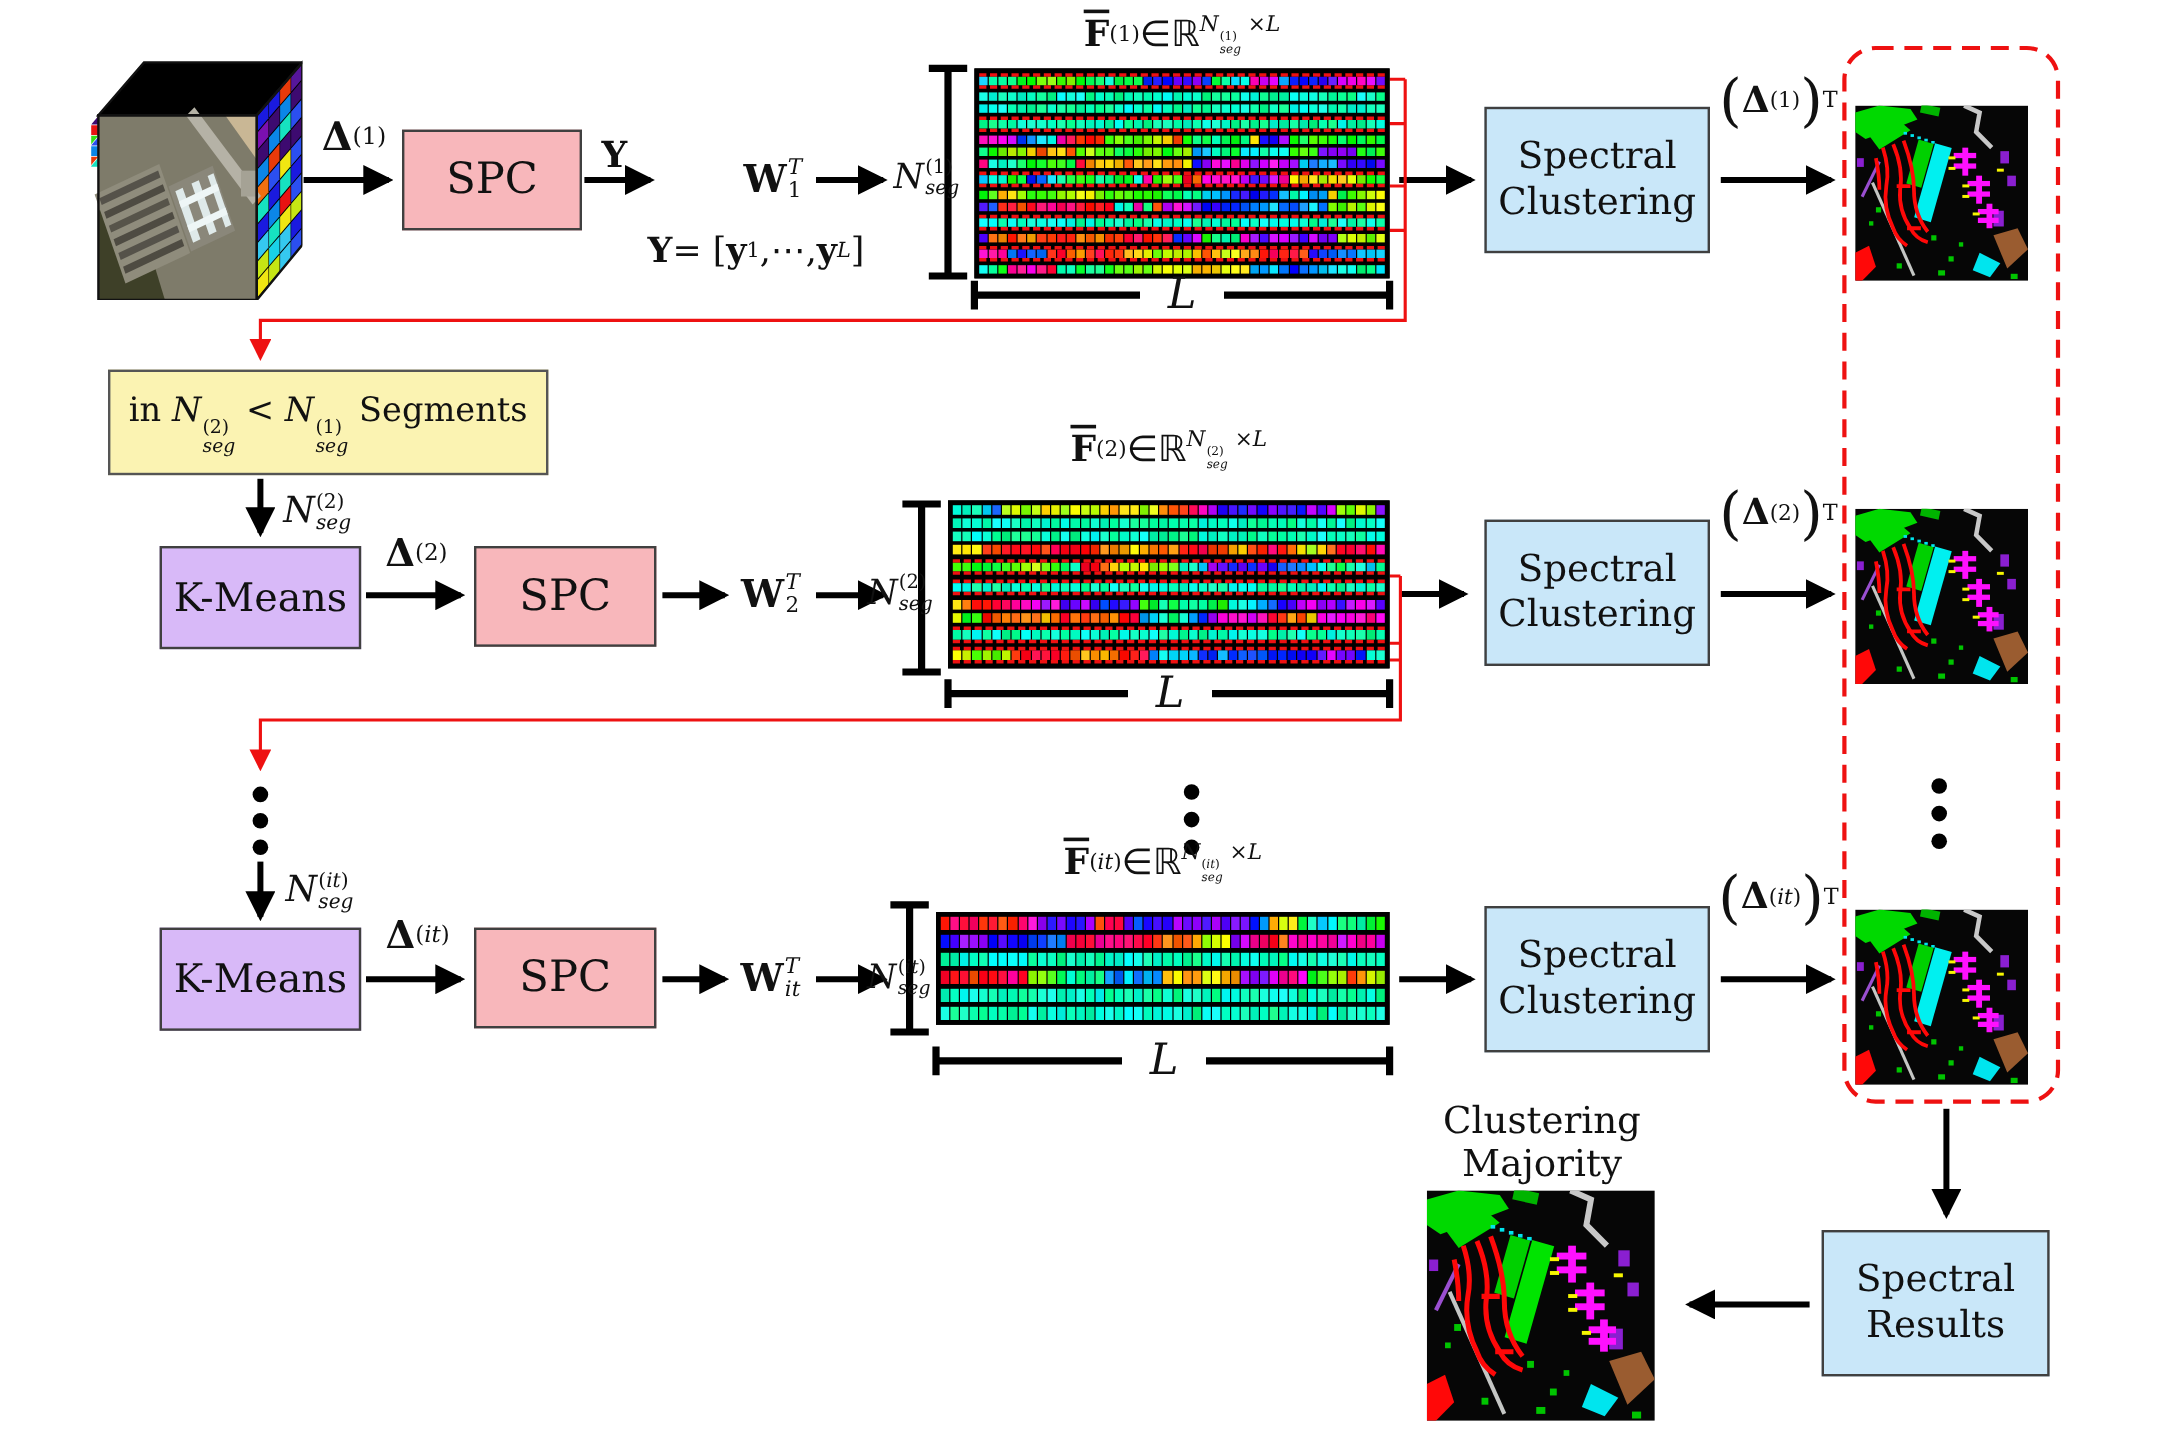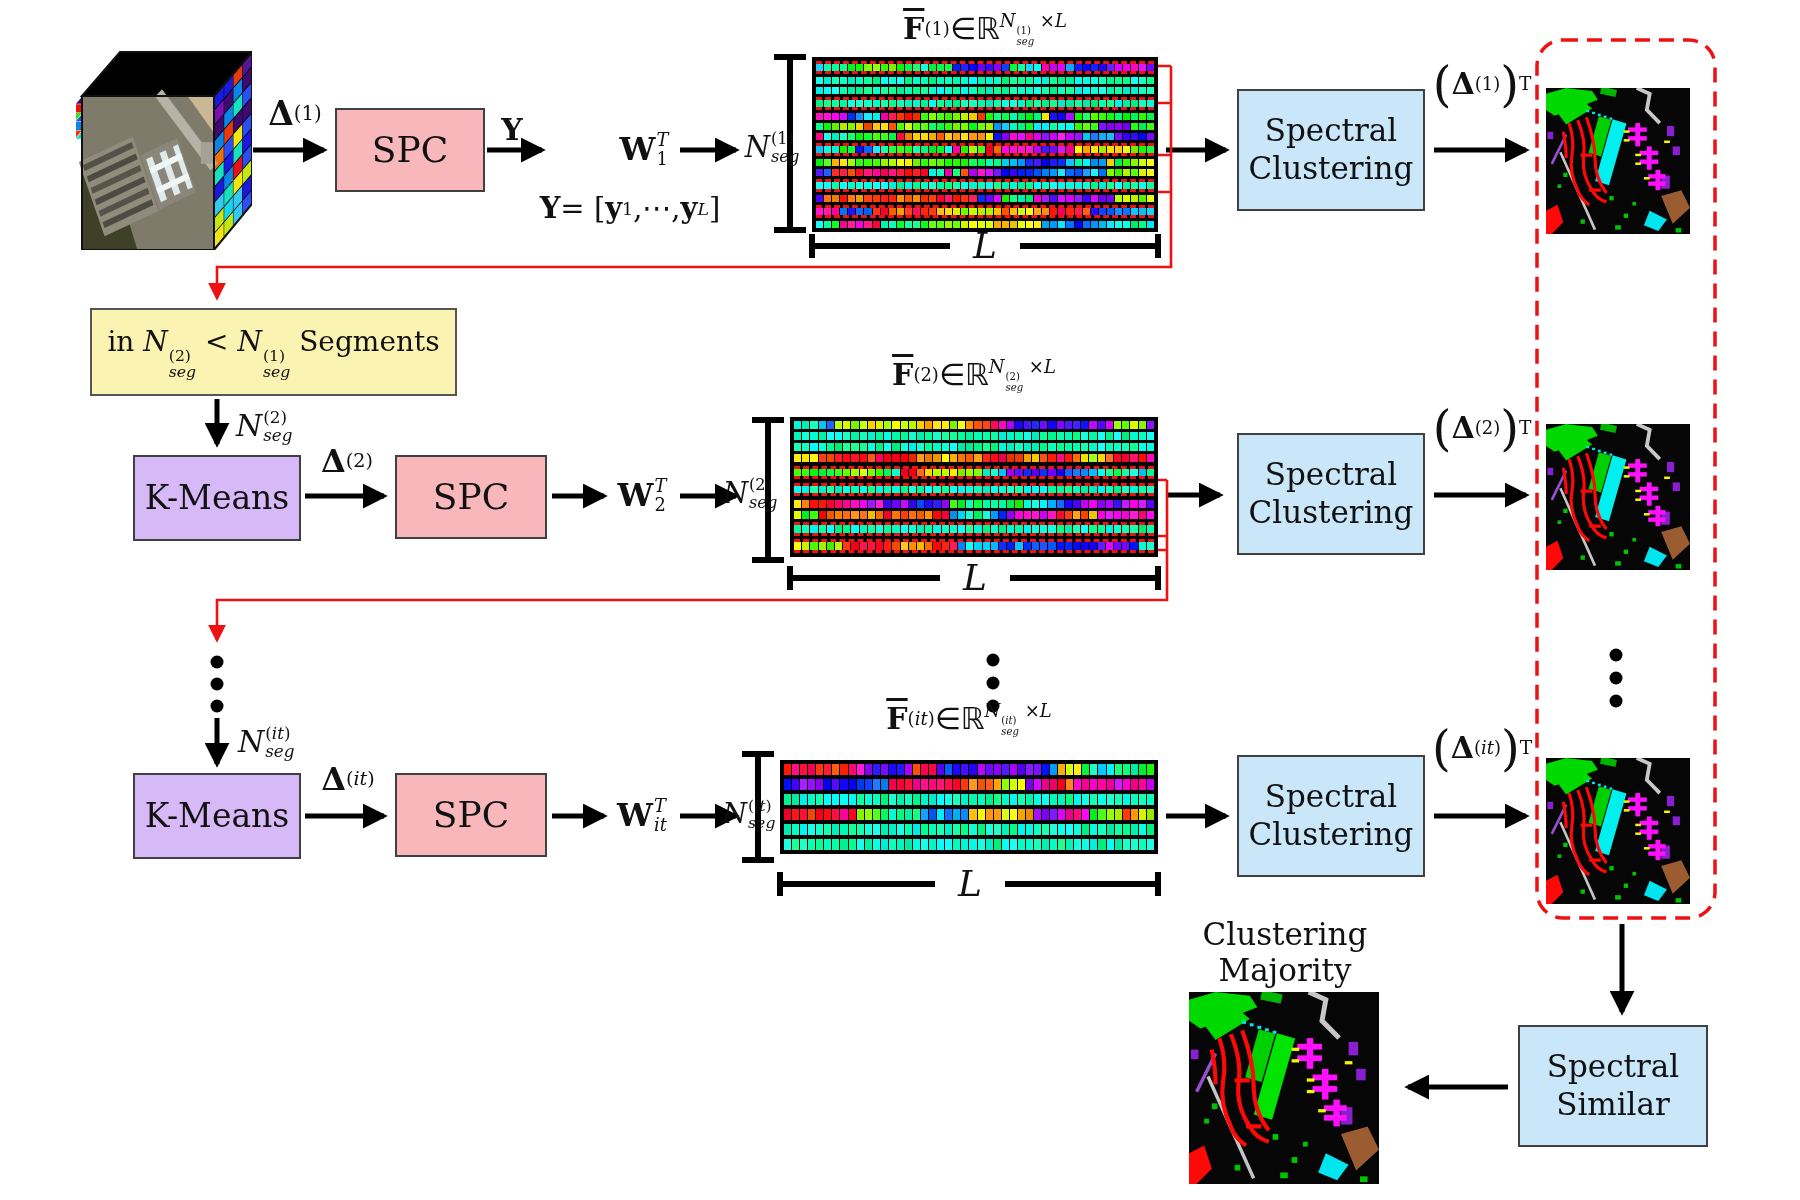--- a/index.html
+++ b/index.html
@@ -1970,21 +1970,21 @@
           <rect x="24" y="90" width="3" height="3"></rect>
           <rect x="60" y="78" width="2.5" height="2.5"></rect>
           <rect x="48" y="94" width="4" height="3"></rect>
           <rect x="90" y="96" width="4" height="3"></rect>
         </g>
 </svg>
     </div>
 
   <div class="box blue" style="left:1518px;top:1025px;width:190px;height:122px;font-size:31px;">
     <div>Spectral</div>
-    <div>Similar</div>
+    <div>Results</div>
   </div>
   <div class="lbl" style="left:1158px;top:916px;width:254px;height:74px;font-size:31px;flex-direction:column;line-height:1.15;">
     <div>Clustering</div>
     <div>Majority</div>
   </div>
   <div class="map" style="left:1189px;top:992px;width:190px;height:192px;">
       <svg viewBox="0 0 100 100" preserveAspectRatio="none">
 <rect width="100" height="100" fill="#060606"></rect>
 <polygon points="0,4 14,0 32,2 36,8 20,14 6,19 0,15" fill="#00d900"></polygon>
 <polygon points="8,17 26,9 32,14 14,25" fill="#00d900"></polygon>

